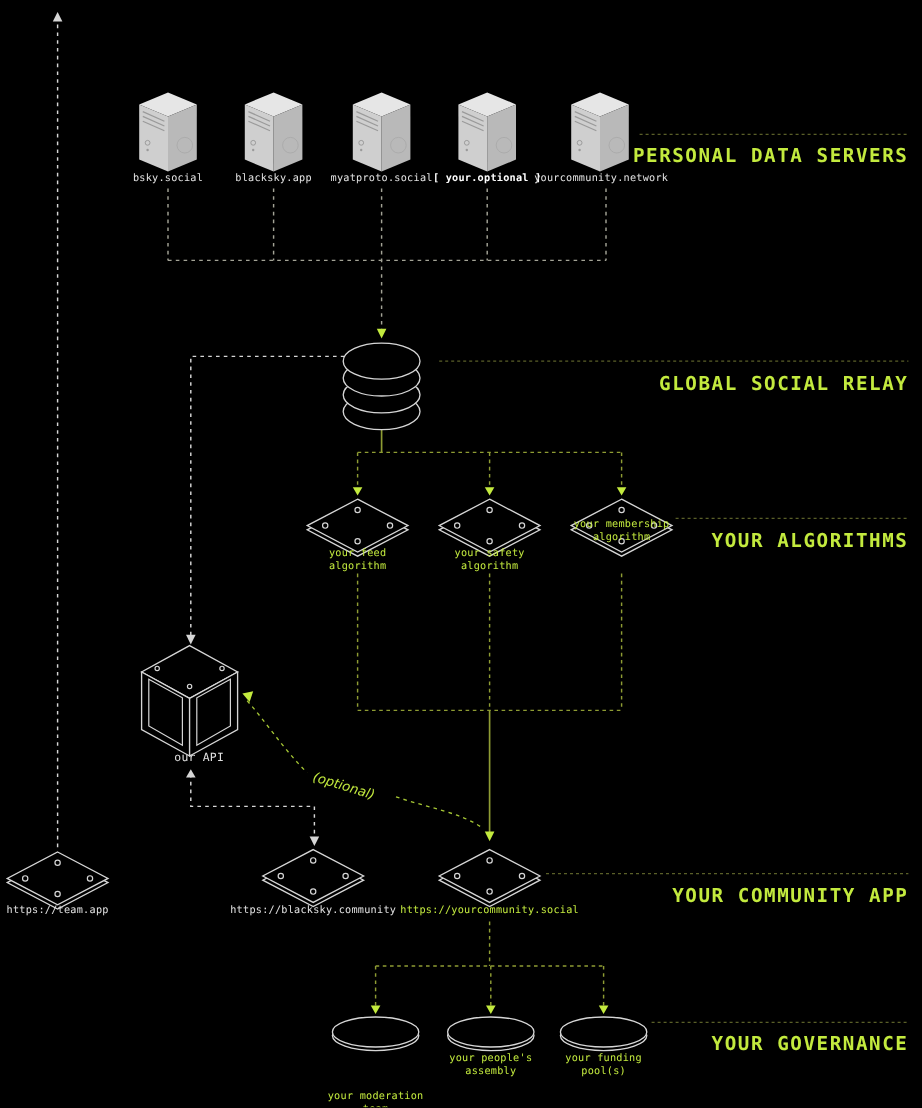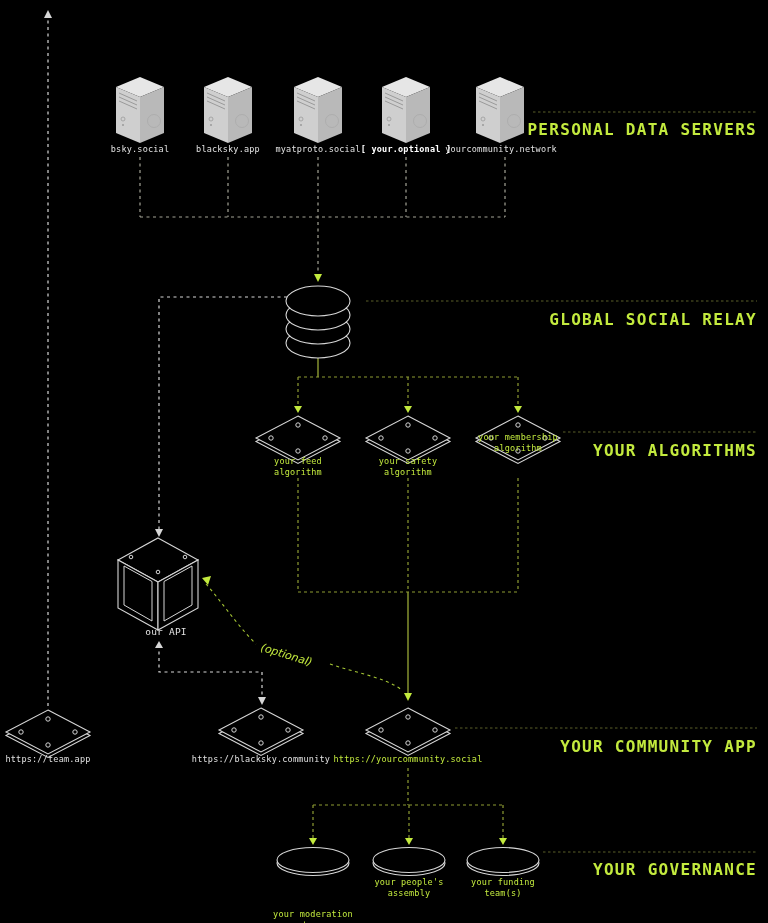--- a/index.html
+++ b/index.html
@@ -216,15 +216,15 @@
 
   <div class="lbl" style="left:48px;top:754px">https://team.app</div>
   <div class="lbl" style="left:261px;top:754px">https://blacksky.community</div>
   <div class="lbl accent" style="left:408px;top:754px">https://yourcommunity.social</div>
 
   <div class="lbl accent" style="left:313px;top:909px">your moderation
 team</div>
   <div class="lbl accent" style="left:409px;top:877px">your people's
 assembly</div>
   <div class="lbl accent" style="left:503px;top:877px">your funding
-team(s)</div>
+pool(s)</div>
 
 </div>
 
 </body></html>

